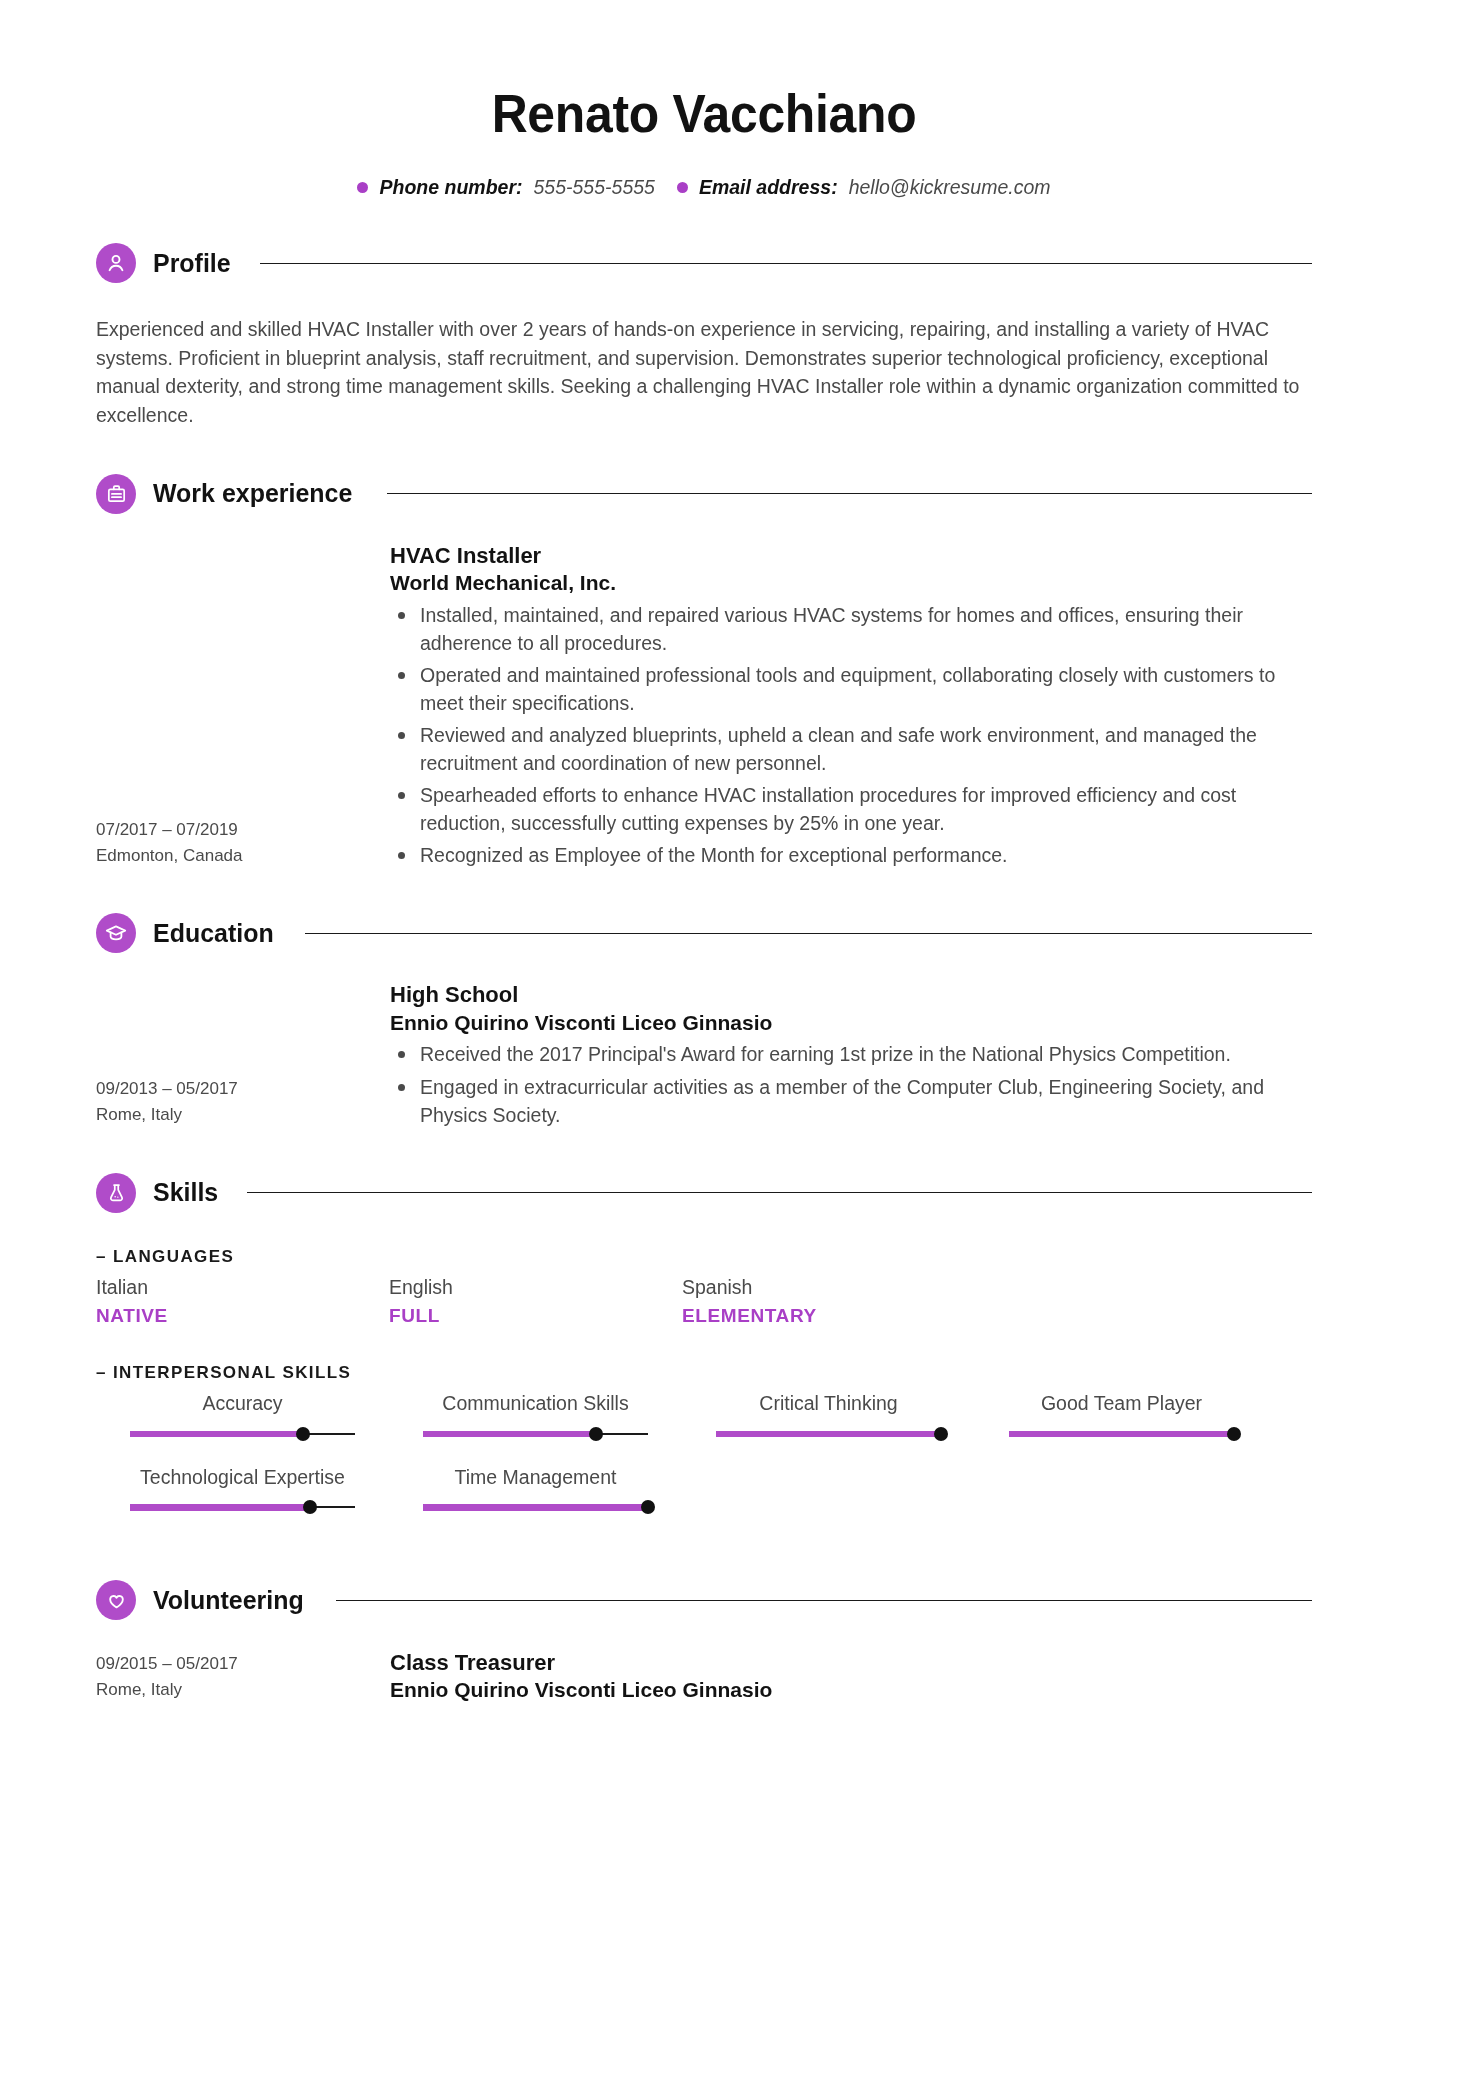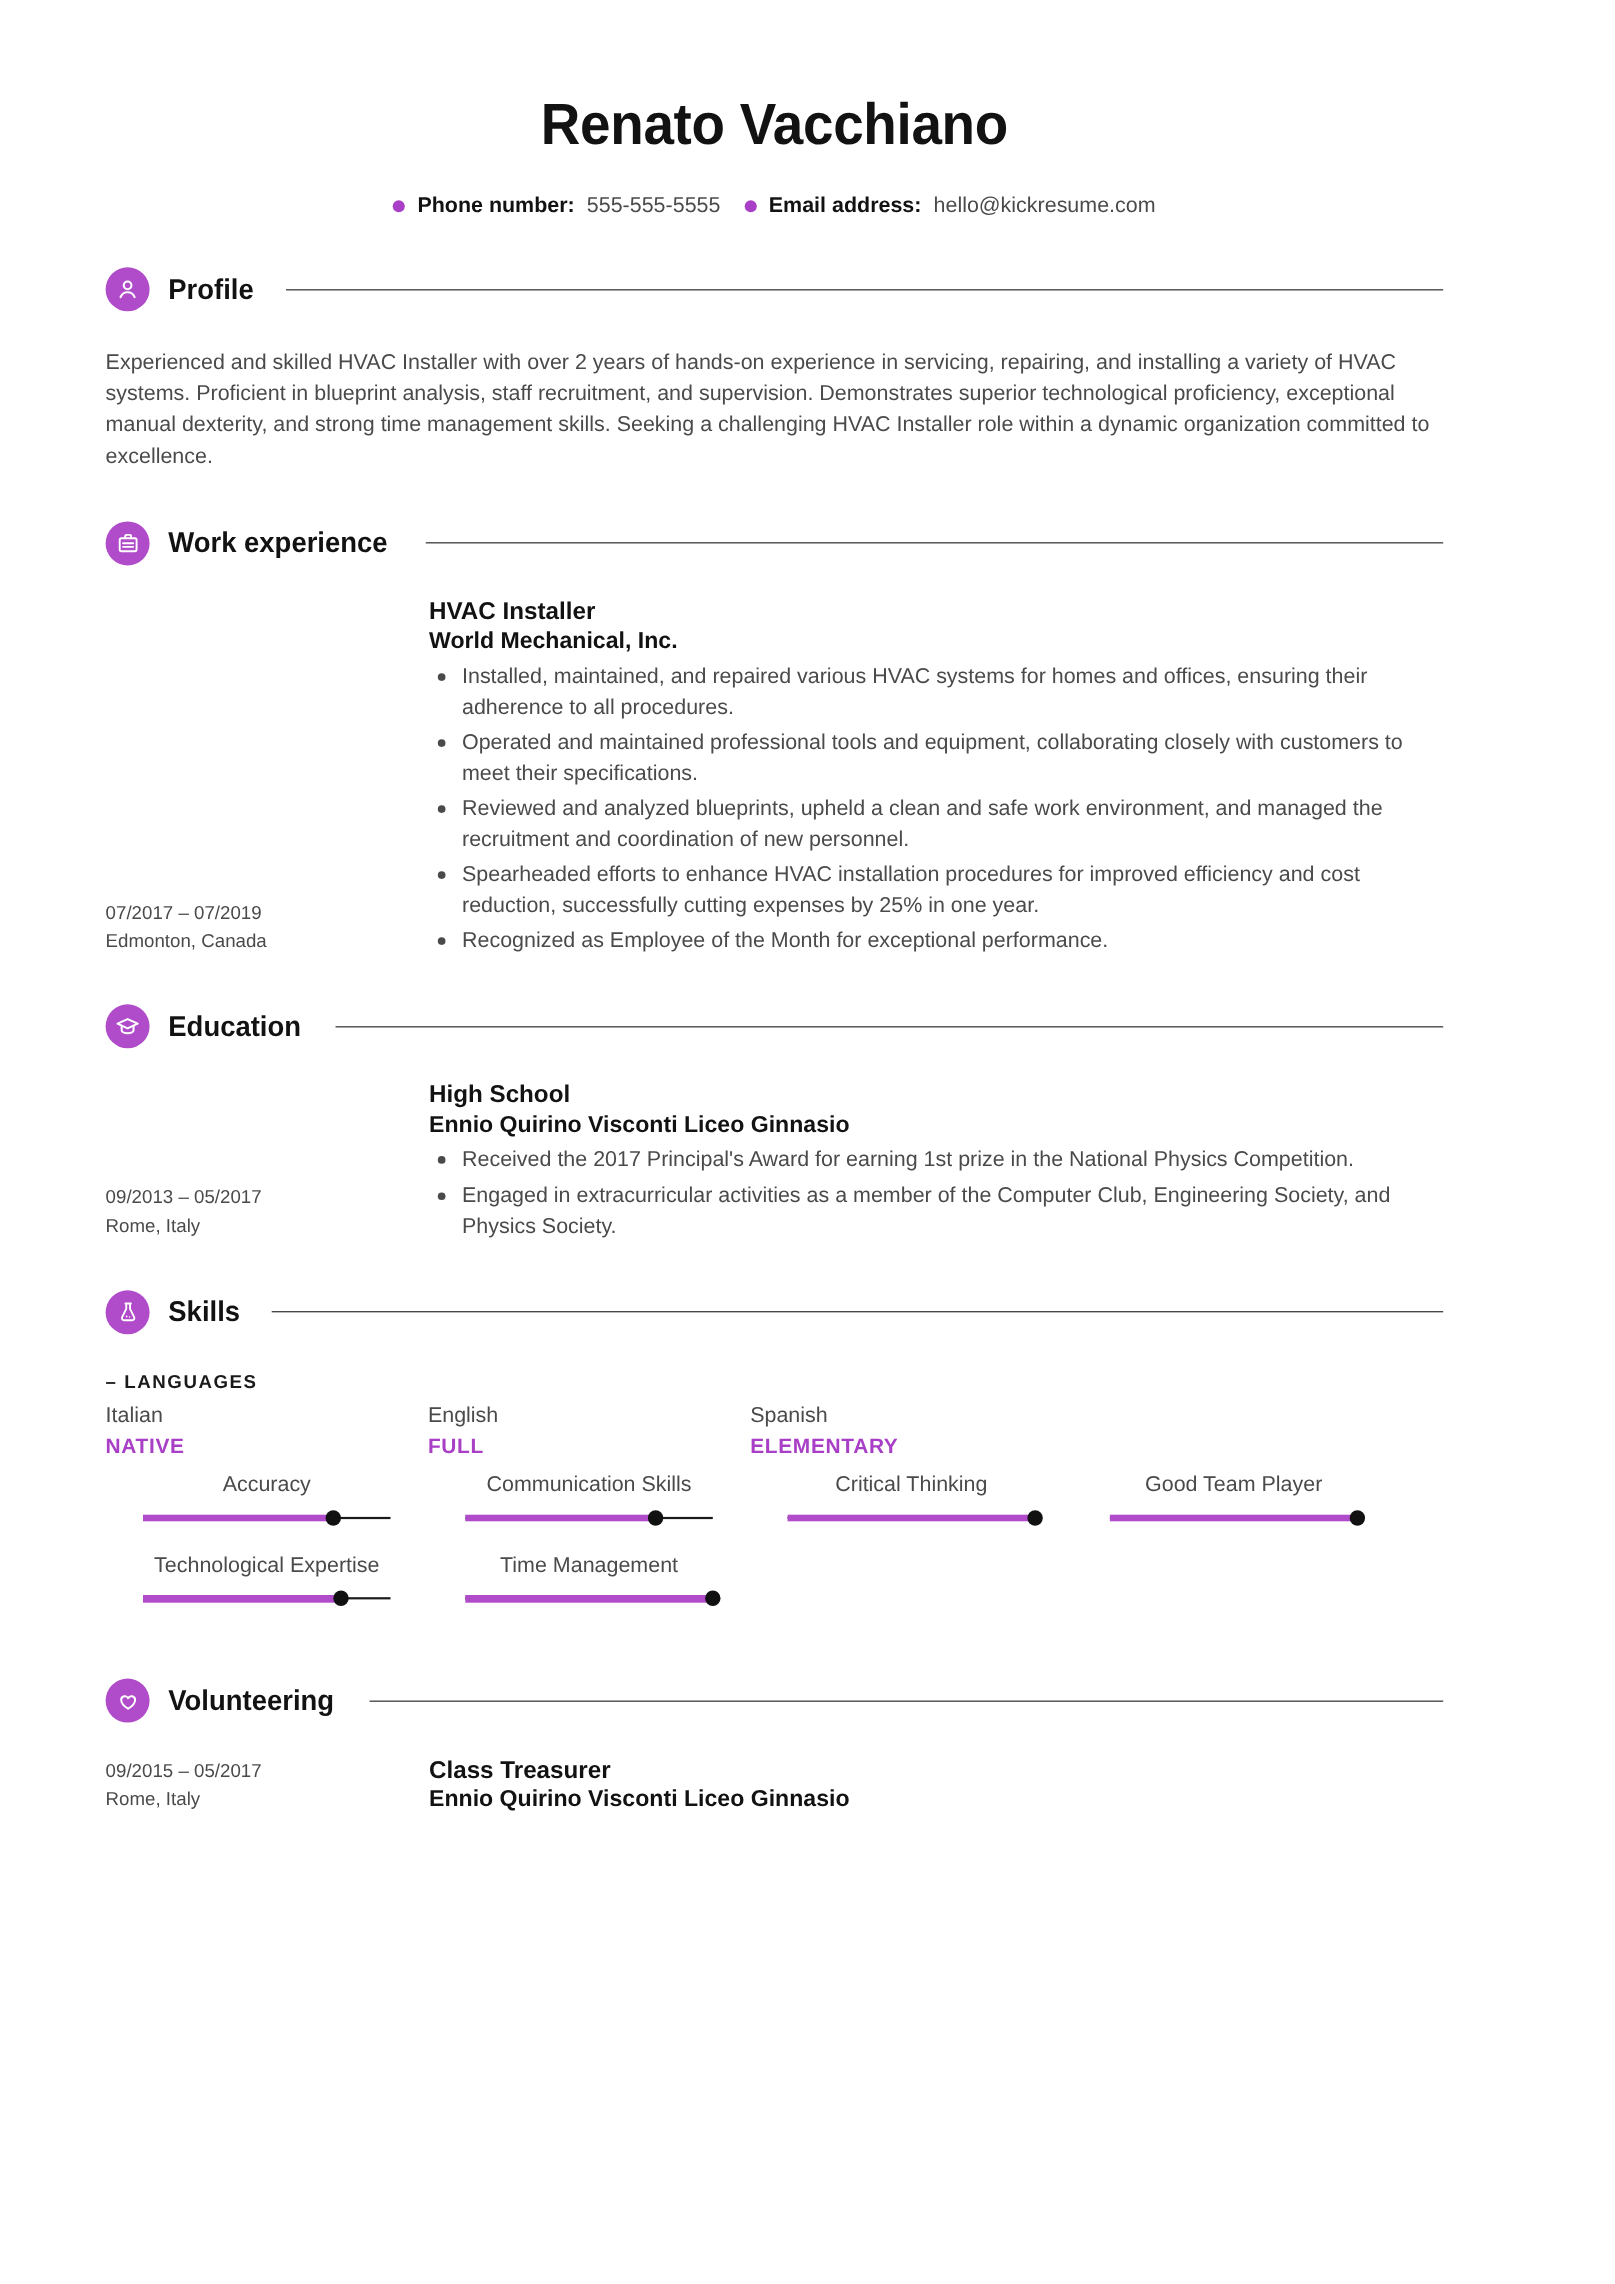--- a/index.html
+++ b/index.html
@@ -35,20 +35,21 @@
     margin: 8px 0 0 0;
   }
   .contact-row {
     display: flex;
     justify-content: center;
     align-items: flex-start;
     gap: 22px;
     margin-top: 34px;
     font-size: 19.5px;
     line-height: 1.2;
+    font-style: italic;
   }
   .contact-item {
     display: flex;
     align-items: center;
     gap: 11px;
     white-space: nowrap;
   }
   .dot {
     width: 11px;
     height: 11px;
@@ -365,20 +366,21 @@
       <div class="lang-cell">
         <div class="lang-name">English</div>
         <div class="lang-level">FULL</div>
       </div>
       <div class="lang-cell">
         <div class="lang-name">Spanish</div>
         <div class="lang-level">ELEMENTARY</div>
       </div>
     </div>
 
+    <div class="sub-label">– INTERPERSONAL SKILLS</div>
     <div class="skill-grid">
       <div class="skill-cell">
         <div class="skill-name">Accuracy</div>
         <div class="skill-bar">
           <span class="skill-track"></span>
           <span class="skill-fill" style="width: 77%;"></span>
           <span class="skill-knob" style="left: 77%;"></span>
         </div>
       </div>
       <div class="skill-cell">

